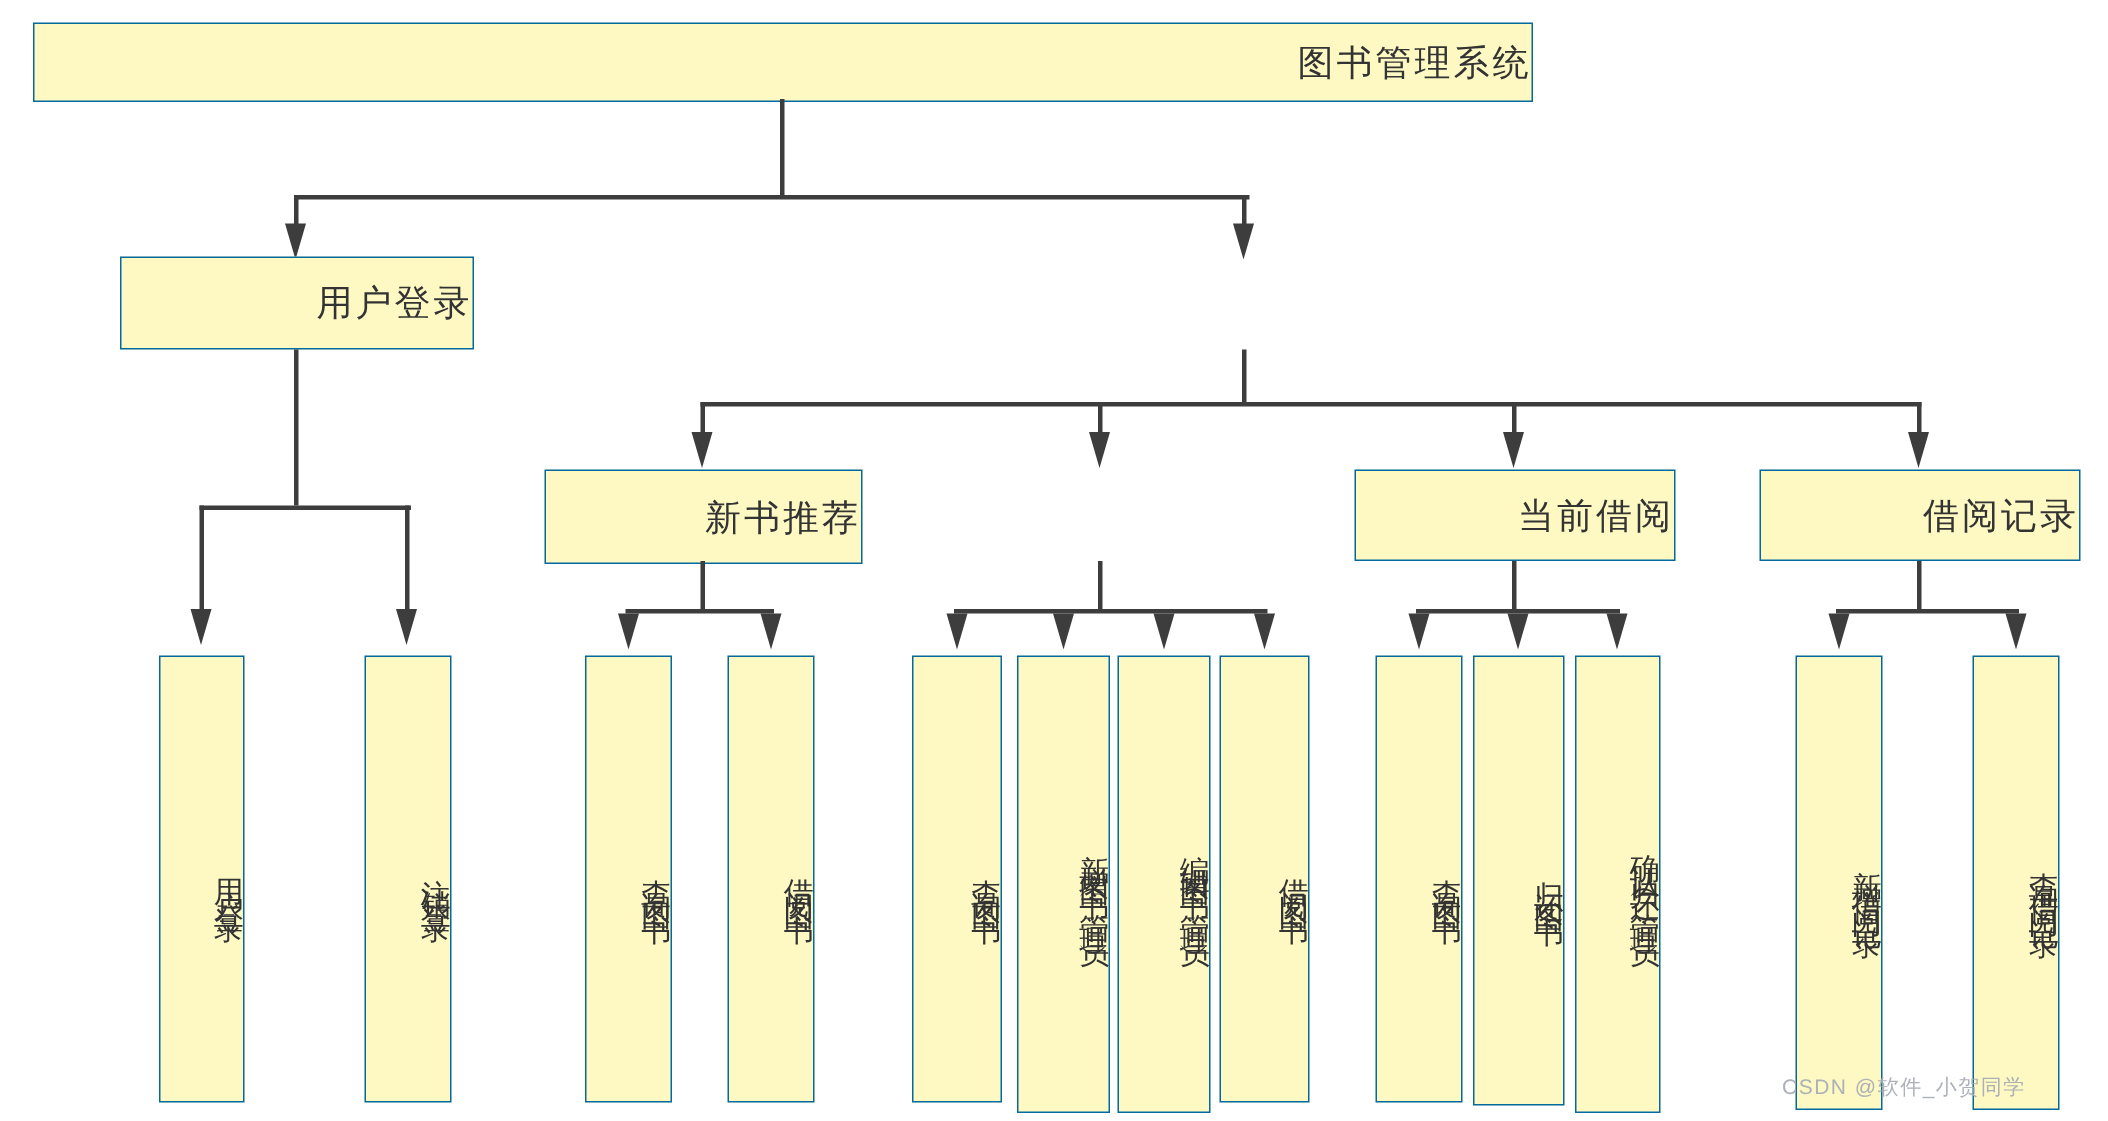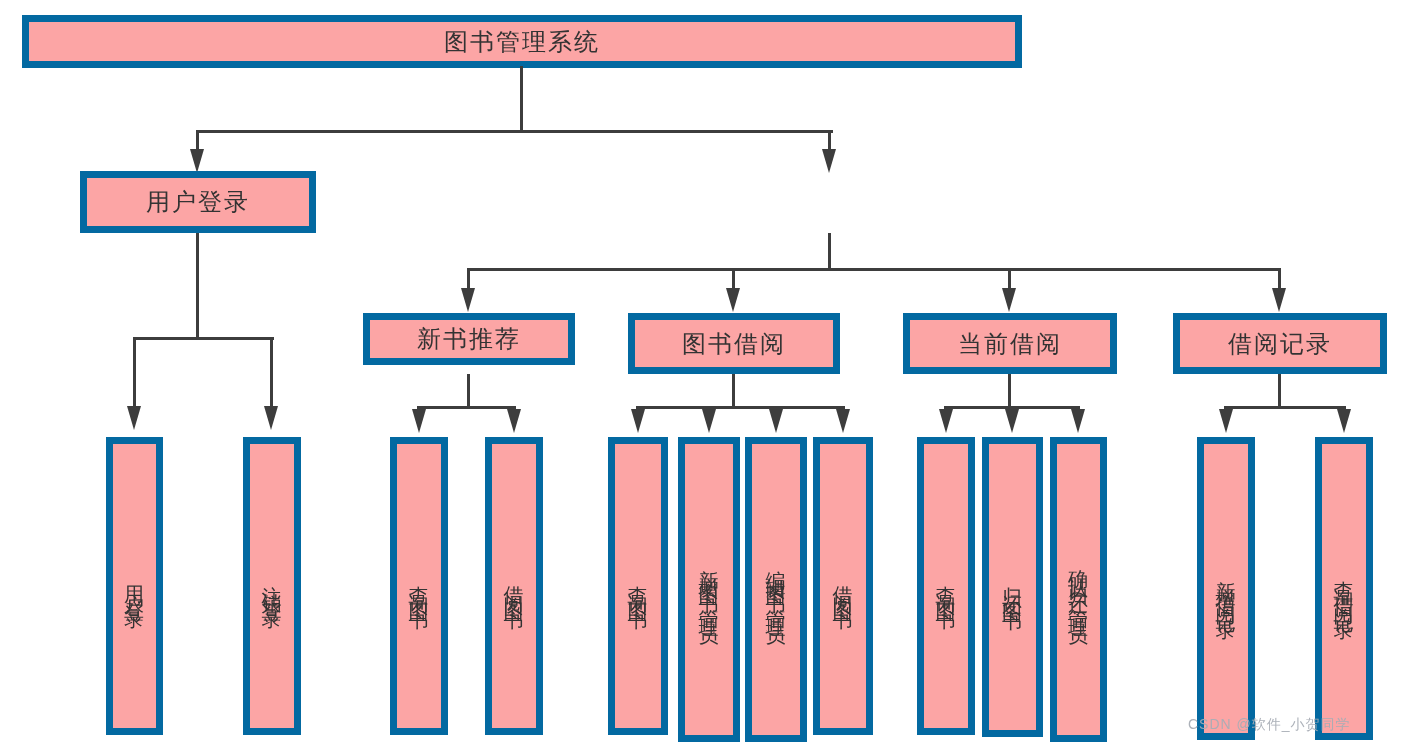--- a/index.html
+++ b/index.html
@@ -1,23 +1,23 @@
 <!DOCTYPE html>
 <html><head>
 <meta charset="utf-8">
 <style>
   html,body{margin:0;padding:0;background:#ffffff;}
   #stage{
     position:relative;width:1405px;height:747px;background:#ffffff;overflow:hidden;
     font-family:"Liberation Sans","DejaVu Sans",sans-serif;
   }
   .node{
-    position:absolute;box-sizing:border-box;background:#fca5a5;
-    border:7px solid #0369a1;color:#333333;
-    display:flex;align-items:center;justify-content:center;
+    position:absolute;box-sizing:border-box;background:#fef9c3;
+    border:1px solid #0369a1;color:#333333;
+    display:flex;align-items:center;justify-content:flex-end;
   }
   .hnode{font-size:24px;letter-spacing:2px;white-space:nowrap;}
   .vnode span{
     writing-mode:vertical-rl;text-orientation:mixed;
     font-size:20px;letter-spacing:8px;line-height:1;color:#333333;white-space:nowrap;
   }
   .vline{position:absolute;width:3px;background:#3d3d3d;}
   .hline{position:absolute;height:3px;background:#3d3d3d;}
   .arrow{
     position:absolute;width:0;height:0;
@@ -61,25 +61,22 @@
   <div class="hline" style="left:467px;top:268px;width:814px;"></div>
   <div class="vline" style="left:467px;top:268px;height:21px;"></div>
   <div class="arrow" style="left:461px;top:288px;"></div>
   <div class="vline" style="left:732px;top:268px;height:21px;"></div>
   <div class="arrow" style="left:726px;top:288px;"></div>
   <div class="vline" style="left:1008px;top:268px;height:21px;"></div>
   <div class="arrow" style="left:1002px;top:288px;"></div>
   <div class="vline" style="left:1278px;top:268px;height:21px;"></div>
   <div class="arrow" style="left:1272px;top:288px;"></div>
 
-  <div class="node hnode" style="left:363px;top:313px;width:212px;height:52px;">
+  <div class="node hnode" style="left:363px;top:313px;width:212px;height:63px;">
     <span>新书推荐</span>
-  </div>
-  <div class="node hnode" style="left:628px;top:313px;width:212px;height:61px;">
-    <span>图书借阅</span>
   </div>
   <div class="node hnode" style="left:903px;top:313px;width:214px;height:61px;font-family:Liberation Serif, serif;">
     <span>当前借阅</span>
   </div>
   <div class="node hnode" style="left:1173px;top:313px;width:214px;height:61px;">
     <span>借阅记录</span>
   </div>
 
   <div class="vline" style="left:467px;top:374px;height:34px;"></div>
   <div class="hline" style="left:417px;top:406px;width:99px;"></div>

